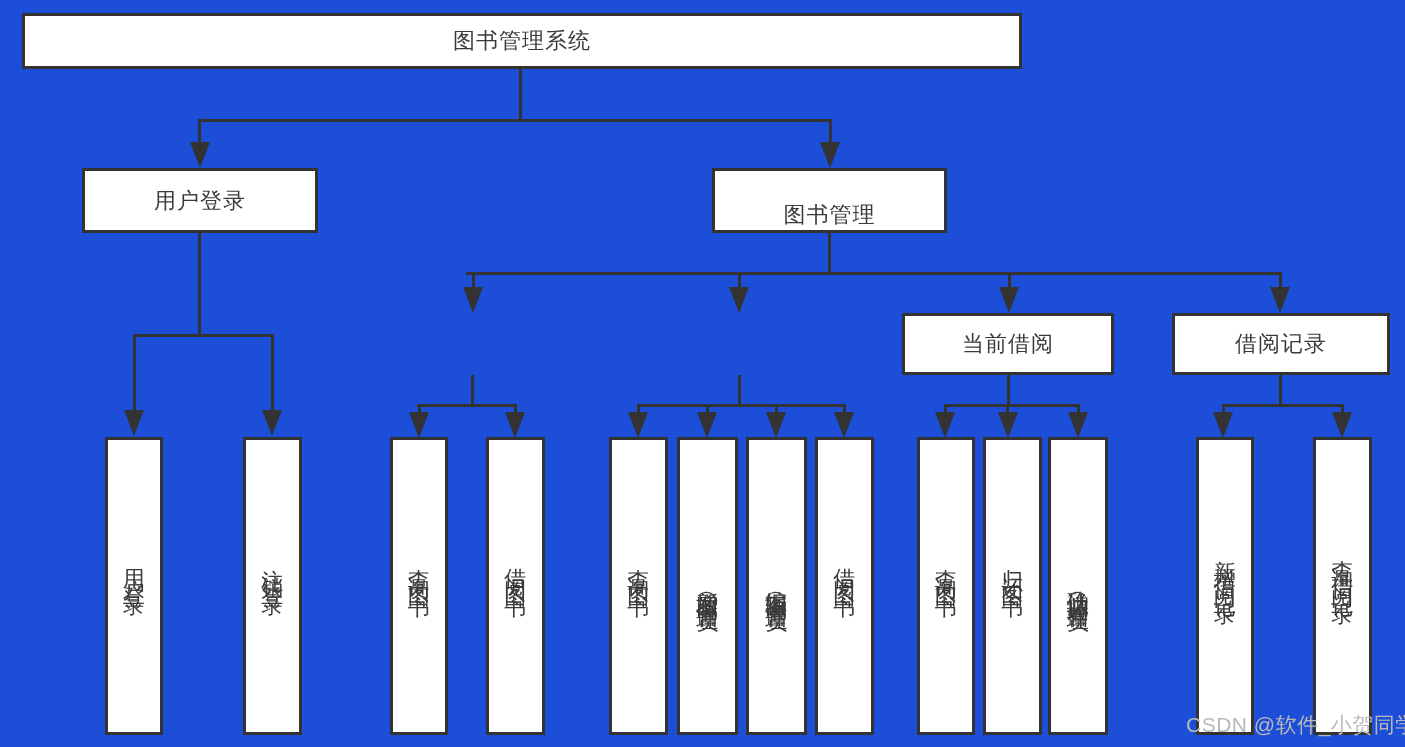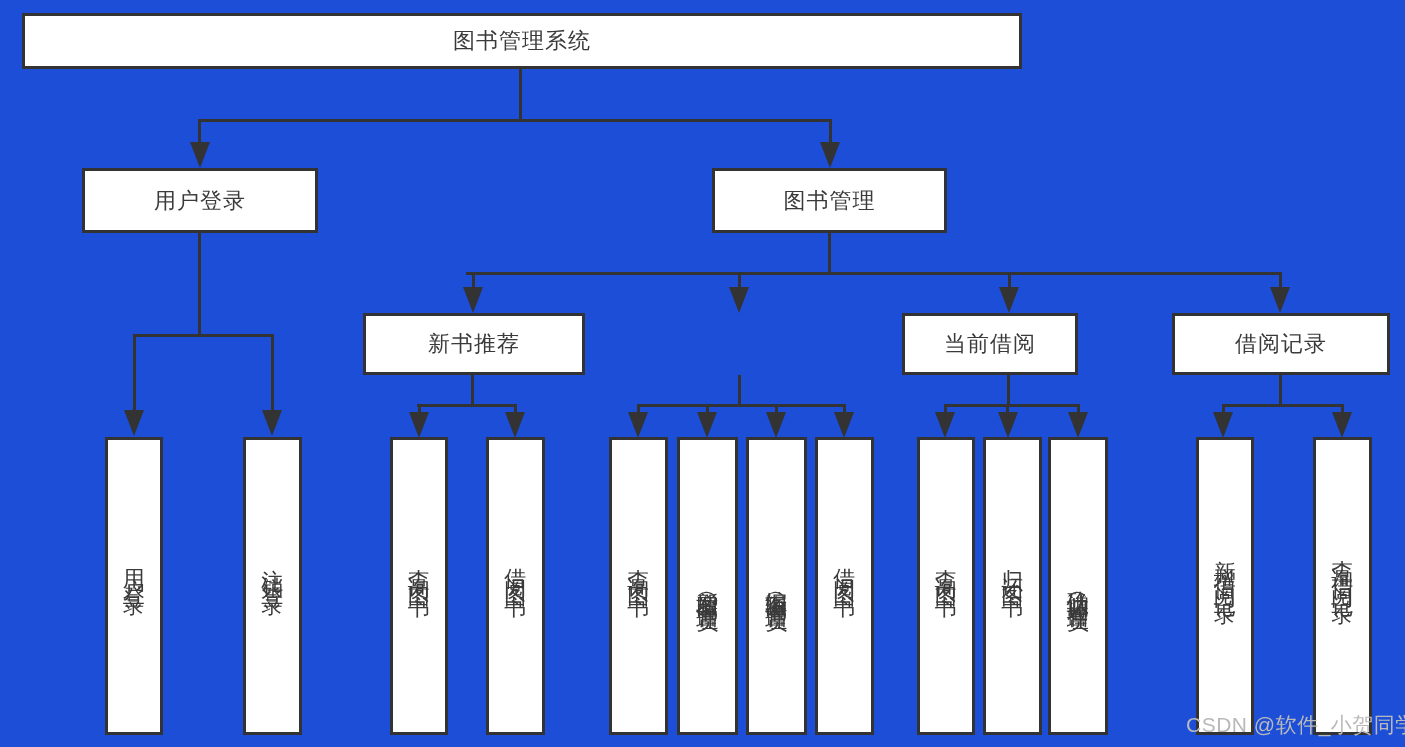--- a/index.html
+++ b/index.html
@@ -74,21 +74,21 @@
   <div class="vline" style="left:519px;top:69px;width:3px;height:53px;"></div>
   <div class="hline" style="left:198px;top:119px;width:634px;height:3px;"></div>
   <div class="vline" style="left:198px;top:119px;width:3px;height:28px;"></div>
   <div class="arrow" style="left:190px;top:142px;"></div>
   <div class="vline" style="left:829px;top:119px;width:3px;height:28px;"></div>
   <div class="arrow" style="left:820px;top:142px;"></div>
 
   <div class="node" style="left:82px;top:168px;width:236px;height:65px;">
     <span>用户登录</span>
   </div>
-  <div class="node" style="left:712px;top:168px;width:235px;height:65px;">
+  <div class="node" style="left:712px;top:168px;width:235px;height:65px;align-items:flex-end;">
     <span>图书管理</span>
   </div>
 
   <div class="vline" style="left:198px;top:233px;width:3px;height:104px;"></div>
   <div class="hline" style="left:133px;top:334px;width:141px;height:3px;"></div>
   <div class="vline" style="left:133px;top:334px;width:3px;height:78px;"></div>
   <div class="arrow" style="left:124px;top:410px;"></div>
   <div class="vline" style="left:271px;top:334px;width:3px;height:78px;"></div>
   <div class="arrow" style="left:262px;top:410px;"></div>
 
@@ -96,24 +96,21 @@
   <div class="hline" style="left:466px;top:272px;width:816px;height:3px;"></div>
   <div class="vline" style="left:472px;top:272px;width:3px;height:16px;"></div>
   <div class="arrow" style="left:463px;top:287px;"></div>
   <div class="vline" style="left:738px;top:272px;width:3px;height:16px;"></div>
   <div class="arrow" style="left:729px;top:287px;"></div>
   <div class="vline" style="left:1008px;top:272px;width:3px;height:16px;"></div>
   <div class="arrow" style="left:999px;top:287px;"></div>
   <div class="vline" style="left:1279px;top:272px;width:3px;height:16px;"></div>
   <div class="arrow" style="left:1270px;top:287px;"></div>
 
-  <div class="node" style="left:363px;top:313px;width:222px;height:62px;">
-    <span>新书推荐</span>
-  </div>
-  <div class="node" style="left:902px;top:313px;width:176px;height:62px;">
+  <div class="node" style="left:902px;top:313px;width:212px;height:62px;">
     <span>当前借阅</span>
   </div>
   <div class="node" style="left:1172px;top:313px;width:218px;height:62px;">
     <span>借阅记录</span>
   </div>
 
   <div class="vline" style="left:471px;top:375px;width:3px;height:32px;"></div>
   <div class="hline" style="left:417px;top:404px;width:99px;height:3px;"></div>
   <div class="vline" style="left:418px;top:404px;width:3px;height:11px;"></div>
   <div class="arrow" style="left:409px;top:412px;"></div>

